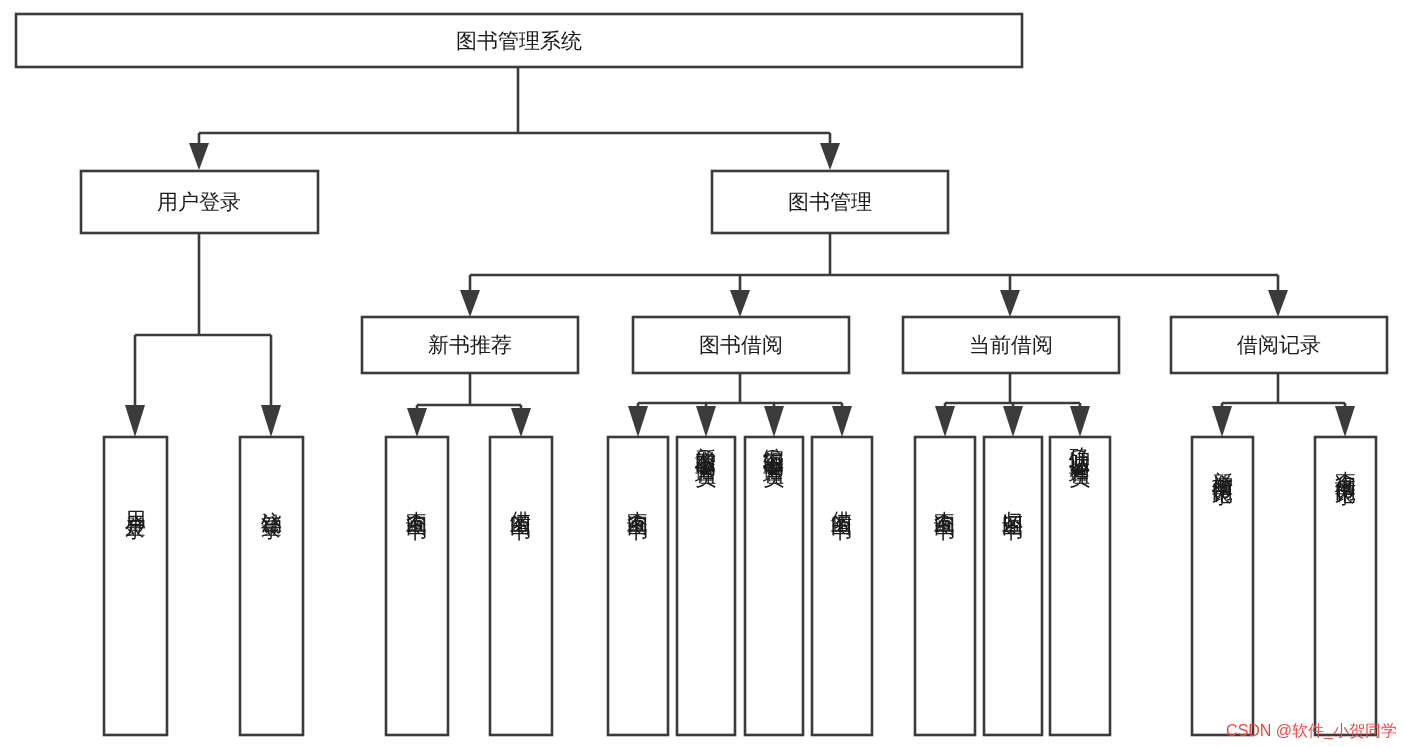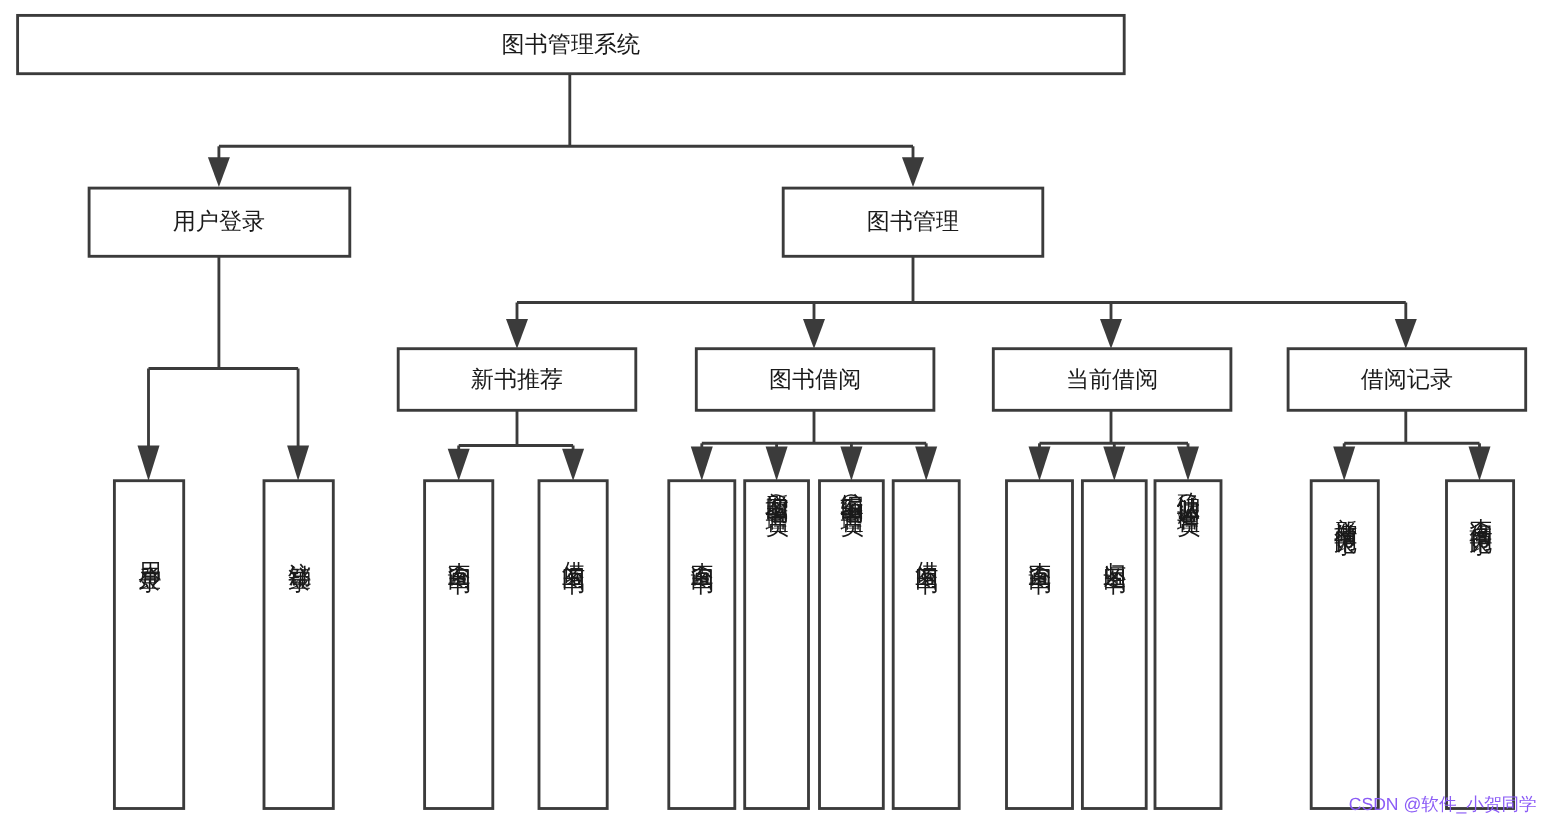--- a/index.html
+++ b/index.html
@@ -57,21 +57,21 @@
     text-orientation: upright;
     text-anchor: middle;
     letter-spacing: 3px;
   }
   .watermark {
     position: absolute;
     right: 8px;
     bottom: 5px;
     font-family: "Liberation Sans", "DejaVu Sans", sans-serif;
     font-size: 16px;
-    color: #8b5cf6;
+    color: #ef4444;
     white-space: nowrap;
     user-select: none;
   }
 </style>
 </head>
 <body>
 
 <div id="diagram-root">
 
   <svg class="diagram-svg" viewBox="0 0 1405 747">

